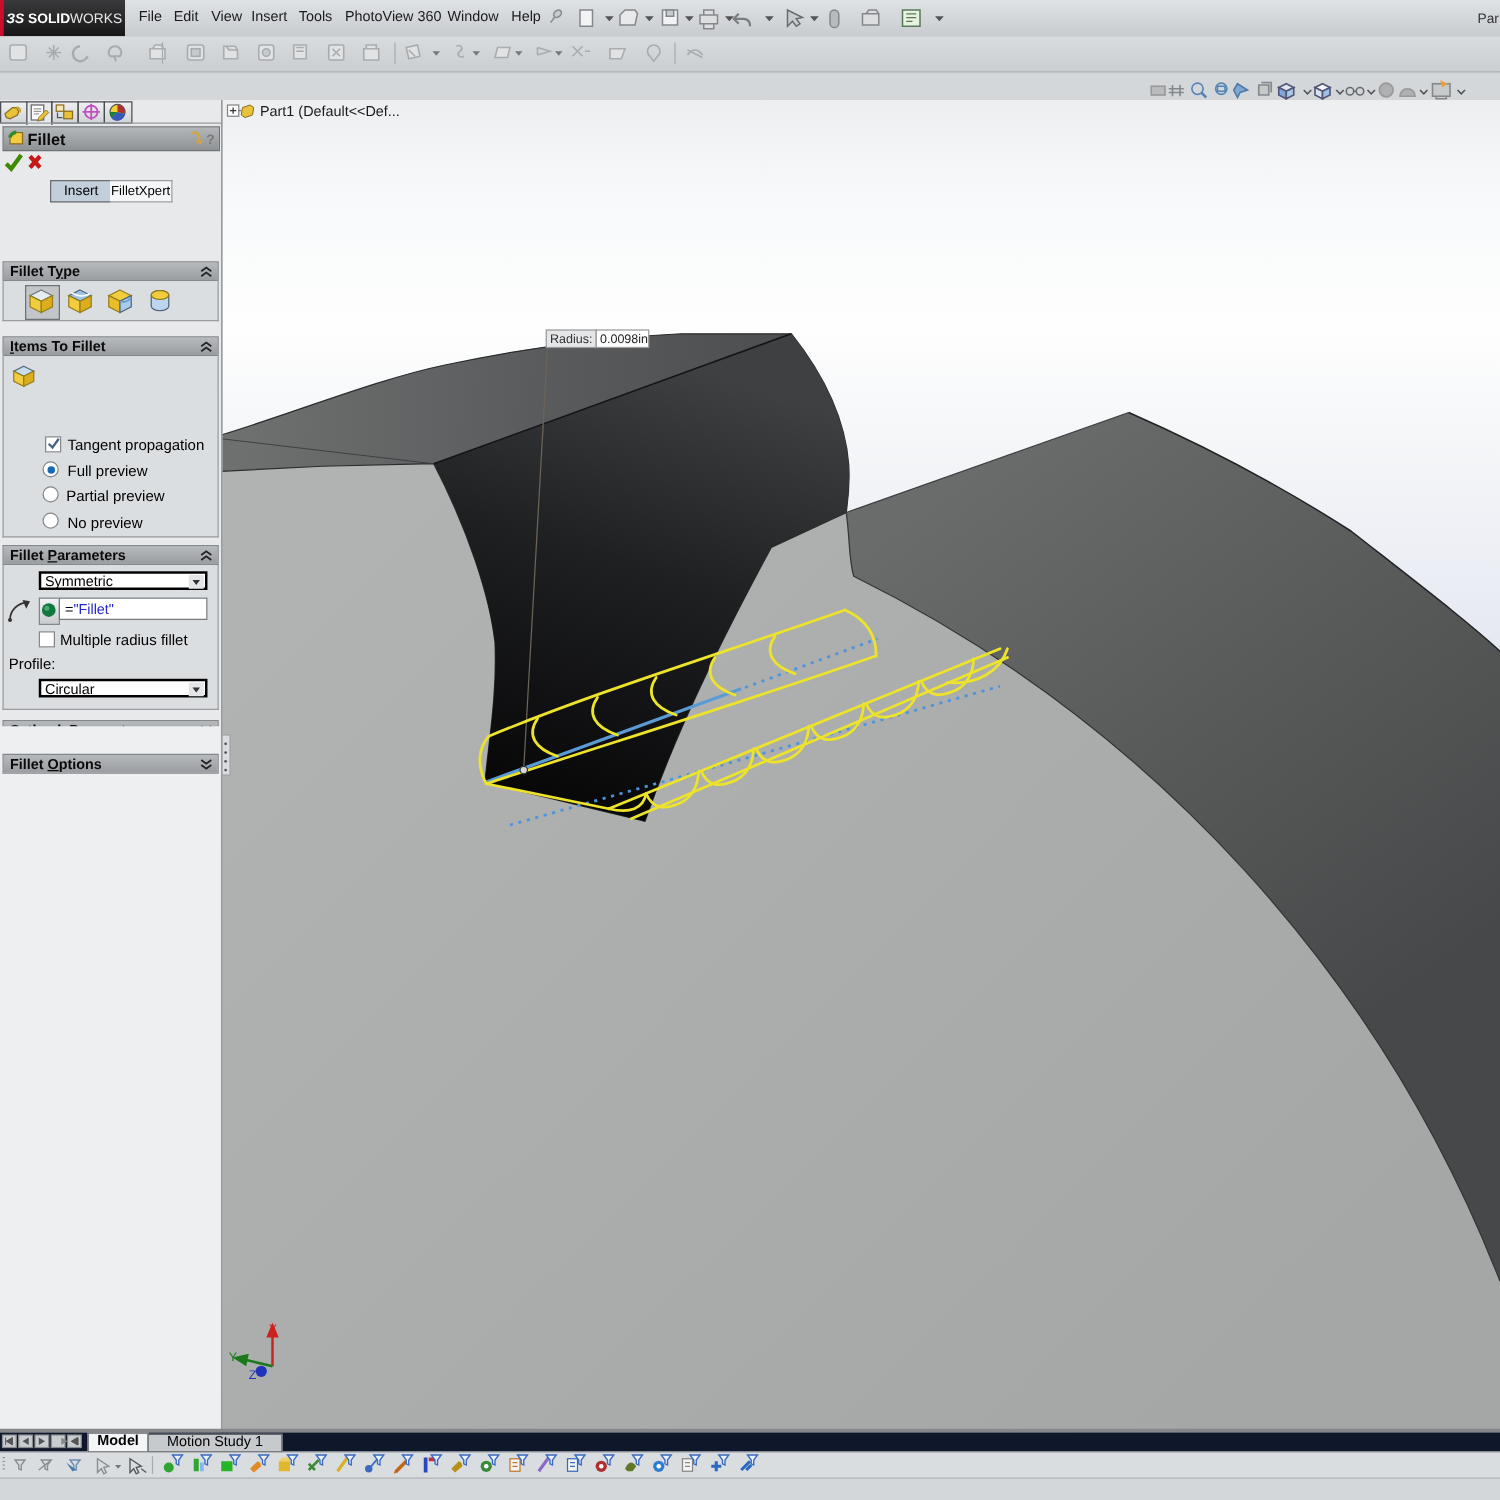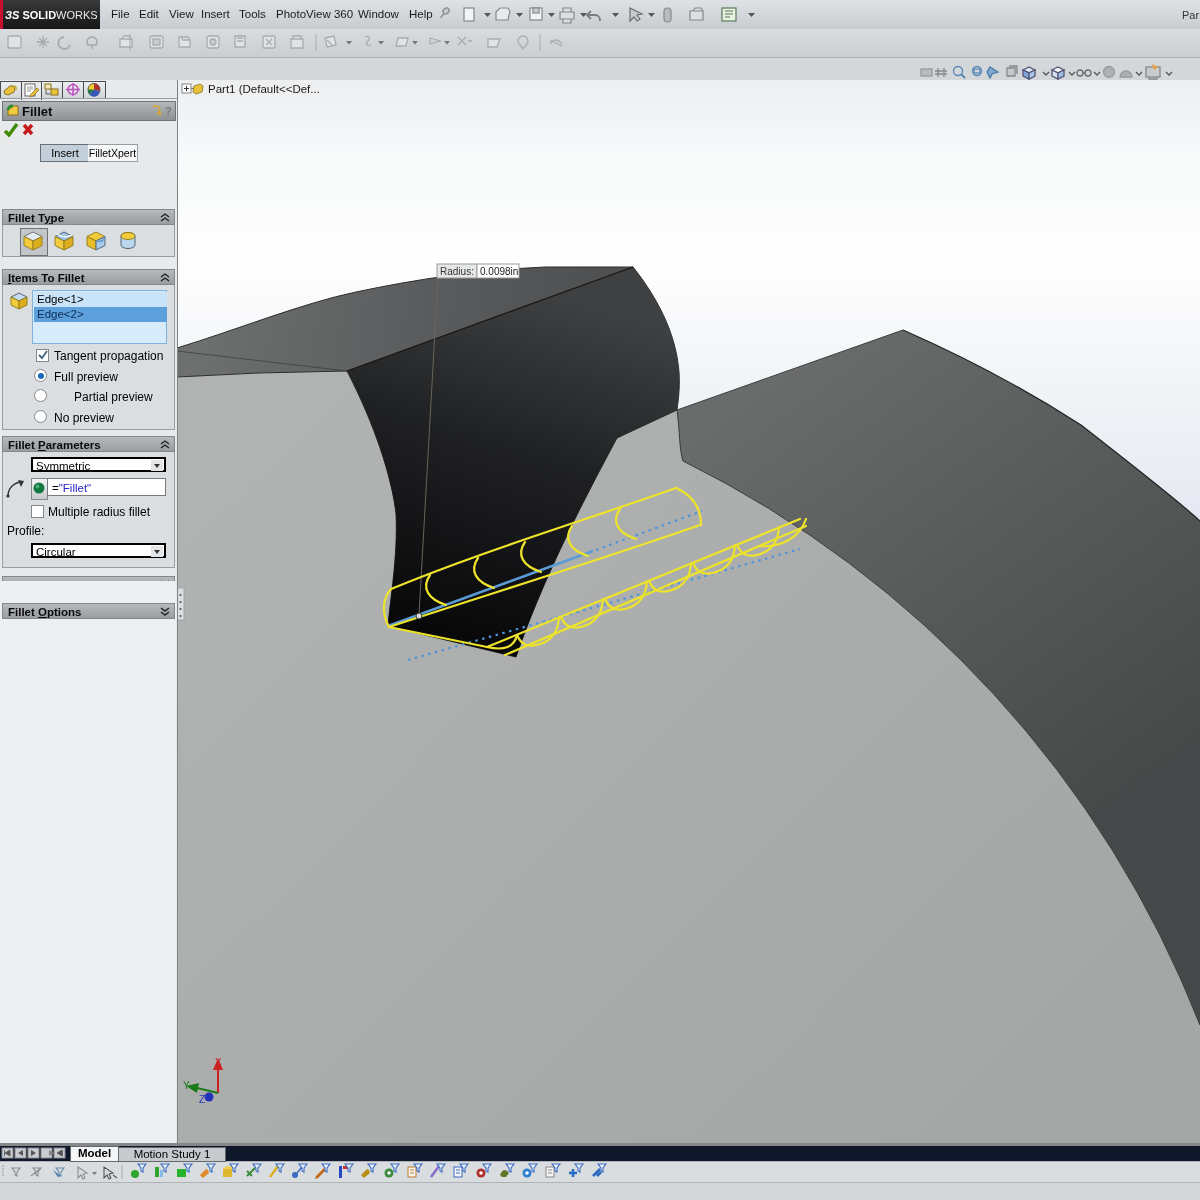--- a/index.html
+++ b/index.html
@@ -399,34 +399,30 @@
         <svg class="chev" width="10" height="10">
             <path d="M1,5 l4,-3 4,3 M1,9 l4,-3 4,3" fill="none" stroke="#222" stroke-width="1.4"></path>
           </svg>
       </div>
       <div class="grpbody" style="height:145px;position:relative;">
         <svg style="position:absolute;left:6px;top:6px" width="20" height="20">
           <path d="M10,2 L18,6 10,10 2,6 Z" fill="#C8DCF0" stroke="#567"></path>
           <path d="M2,6 L10,10 10,18 2,14 Z" fill="#F2CC3D" stroke="#96801E"></path>
           <path d="M10,10 L18,6 18,14 10,18 Z" fill="#DCAE1E" stroke="#96801E"></path>
           </svg>
-        <div style="position:absolute;left:29px;top:5px;width:133px;height:52px;background:#D8EBFB;border:1px solid #7FB2DC;">
-          <div style="position:absolute;left:1px;top:1px;width:130px;height:15px;background:#C9E4F8;font-size:11.5px;color:#000;padding-left:3px;line-height:15px;">Edge&lt;1&gt;</div>
-          <div style="position:absolute;left:1px;top:16px;width:130px;height:15px;background:#5EA0DC;font-size:11.5px;color:#0A2C55;padding-left:3px;line-height:15px;">Edge&lt;2&gt;</div>
-        </div>
         <div class="cb" style="left:33px;top:64px;"></div>
         <svg style="position:absolute;left:34px;top:64px" width="12" height="12">
             <path d="M2,6 l3,3 5,-7" fill="none" stroke="#44627E" stroke-width="1.8"></path>
           </svg>
         <div class="lbl" style="left:51px;top:64px;">Tangent propagation</div>
         <div class="radio" style="left:31px;top:84px;"></div>
         <div style="position:absolute;left:34.5px;top:87.5px;width:6px;height:6px;border-radius:50%;background:#1669B8;"></div>
         <div class="lbl" style="left:51px;top:85px;">Full preview</div>
         <div class="radio" style="left:31px;top:104px;"></div>
-        <div class="lbl" style="left:59px;top:105px;padding-left:12px;">Partial preview</div>
+        <div class="lbl" style="left:38px;top:105px;padding-left:12px;">Partial preview</div>
         <div class="radio" style="left:31px;top:125px;"></div>
         <div class="lbl" style="left:51px;top:126px;">No preview</div>
       </div>
     </div>
 
     <div class="grp" style="top:316px;">
       <div class="grphdr">Fillet <u>P</u>arameters
         <svg class="chev" width="10" height="10">
             <path d="M1,5 l4,-3 4,3 M1,9 l4,-3 4,3" fill="none" stroke="#222" stroke-width="1.4"></path>
           </svg>

